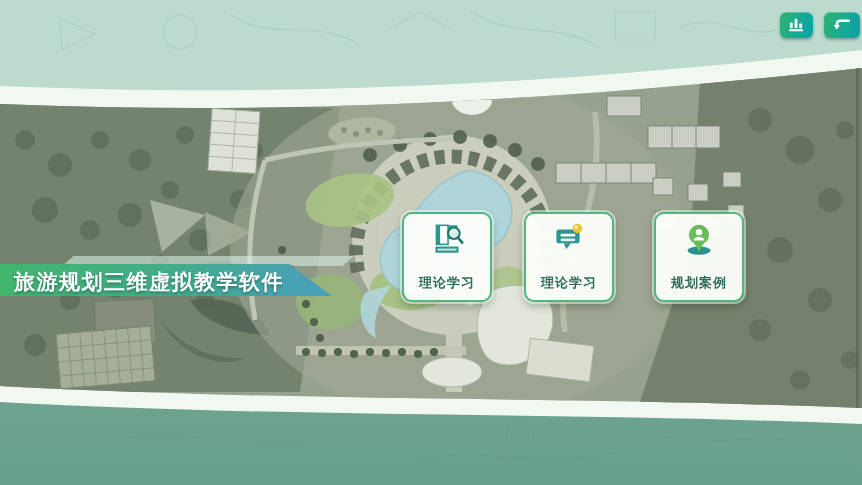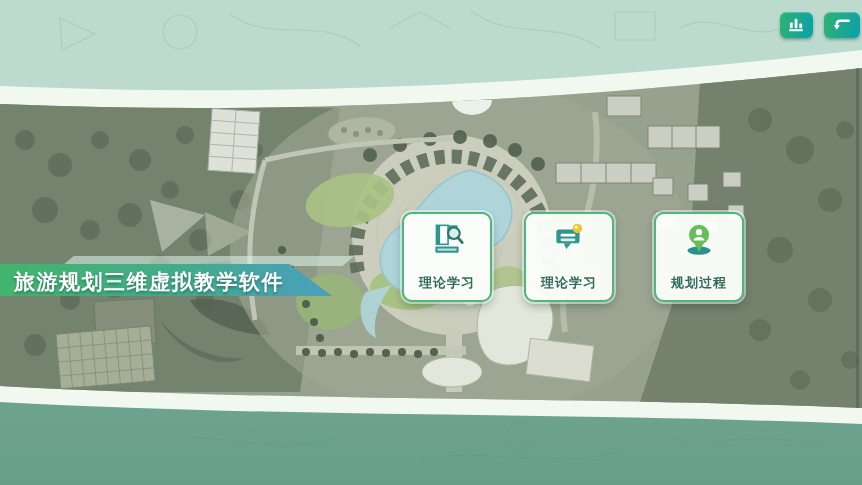--- a/index.html
+++ b/index.html
@@ -303,21 +303,21 @@
 <div class="menu-card" id="card-case">
   <span class="card-icon">
     <svg width="38" height="36" viewBox="0 0 36 32">
       <ellipse cx="18" cy="27" rx="11" ry="4" fill="#2e8f8f"></ellipse>
       <polygon points="13,19 23,19 18,28" fill="#67bd59"></polygon>
       <circle cx="18" cy="12" r="9.5" fill="#67bd59"></circle>
       <circle cx="18" cy="9.5" r="3" fill="#ffffff"></circle>
       <path d="M12.8,17.5 C12.8,13 23.2,13 23.2,17.5 Z" fill="#ffffff"></path>
     </svg>
   </span>
-  <span class="card-label">规划过程</span>
+  <span class="card-label">规划案例</span>
 </div>
 
 <button class="top-btn" id="btn-stats">
   <span>
     <svg width="21" height="17" viewBox="0 0 22 18">
       <rect x="4" y="8" width="3" height="6" rx="1" fill="#ffffff"></rect>
       <rect x="9" y="4" width="3" height="10" rx="1" fill="#ffffff"></rect>
       <rect x="14" y="9" width="3" height="5" rx="1" fill="#ffffff"></rect>
       <rect x="3" y="15.2" width="15" height="2" rx="1" fill="#ffffff"></rect>
     </svg>

